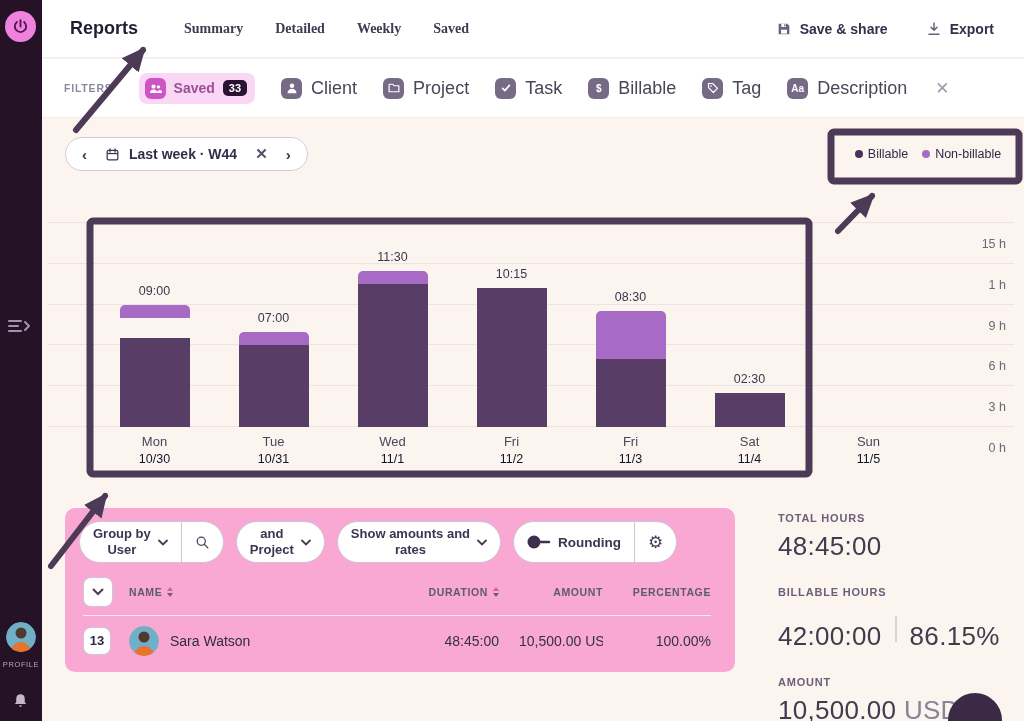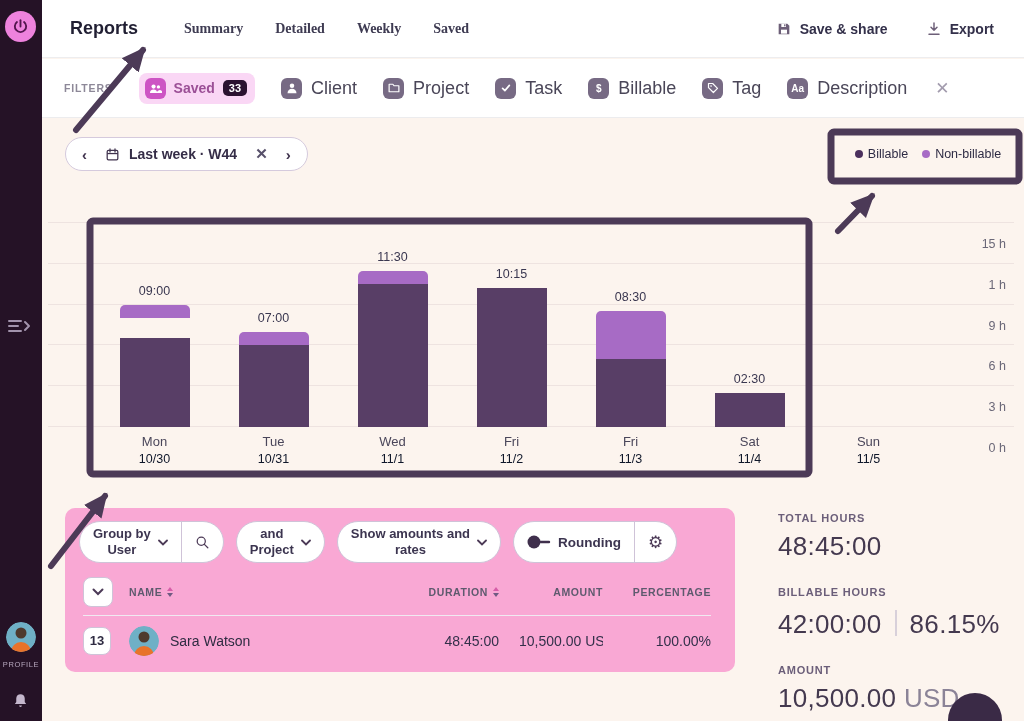--- a/index.html
+++ b/index.html
@@ -109,21 +109,21 @@
   .row-name { font-size:14px; color:#2f2c42; }
   .cell-num { font-size:14px; color:#33304a; }
   .amount-clip { display:inline-block; max-width:84px; overflow:hidden; white-space:nowrap; }
 
   
   .totals { position:absolute; left:778px; top:512px; }
   .tot-block { margin-bottom:24px; }
   .tot-label { font-size:11px; font-weight:700; color:#6b5e79; letter-spacing:.8px; }
   .tot-value { font-size:26px; color:#44394f; margin-top:7px; letter-spacing:.3px; }
   .tot-row { display:flex; align-items:center; gap:13px; margin-top:7px; }
-  .tot-row .tot-value { margin-top:4px; }
+  .tot-row .tot-value { margin-top:16px; }
   .tot-divider { width:2px; height:26px; background:#d8d0da; }
   .currency { color:#8b8397; }
 
   .fab { position:absolute; left:948px; top:693px; width:54px; height:54px; border-radius:50%;
     background:#3a2a46; cursor:pointer; }
 
   
   .annotations { position:absolute; left:0; top:0; width:1024px; height:721px; pointer-events:none; z-index:40; }
 </style>
 </head>

